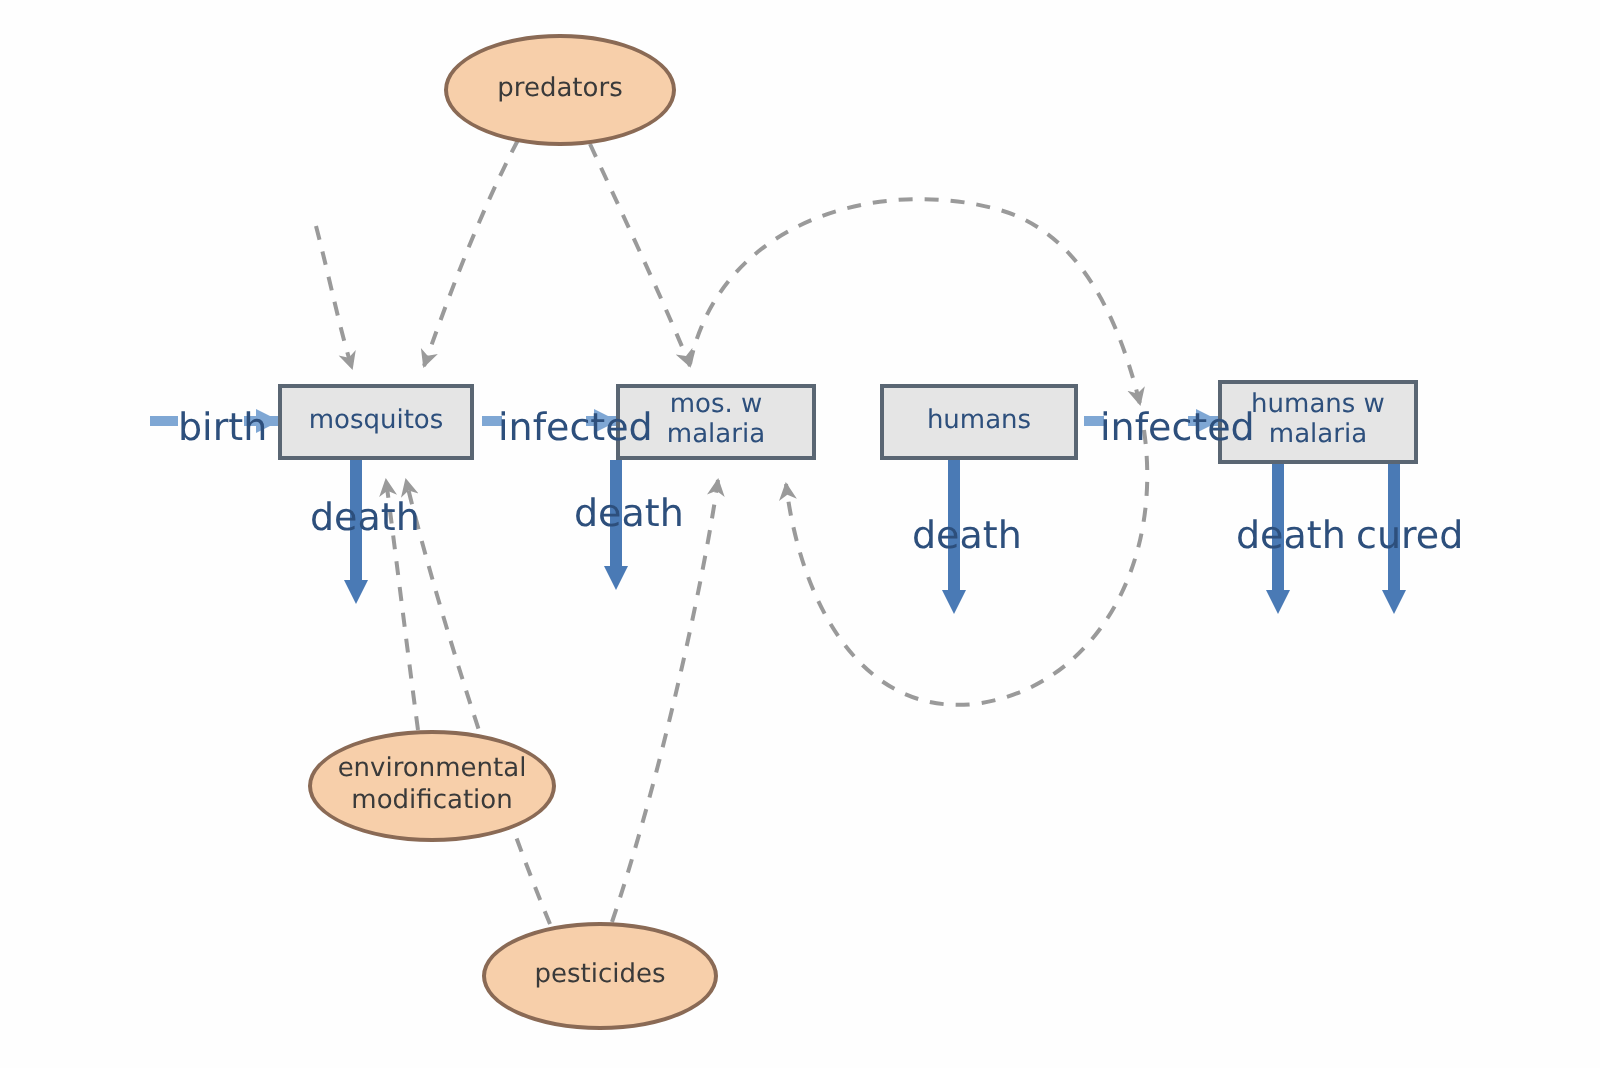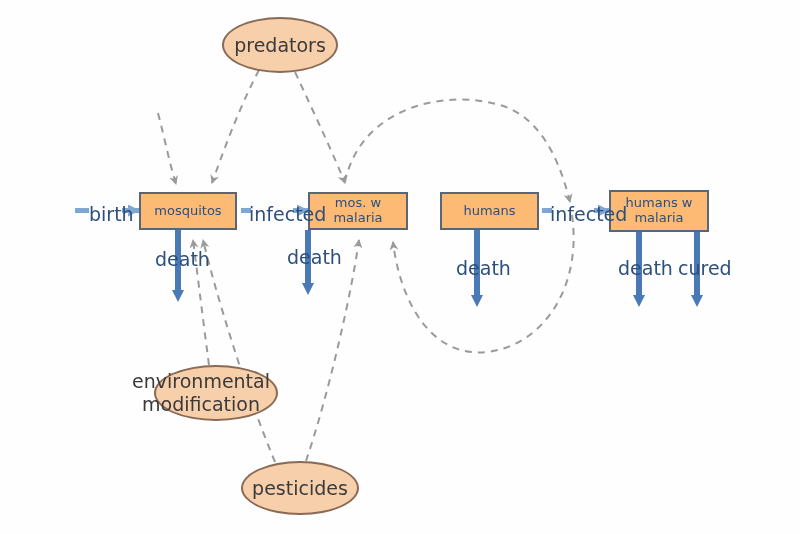--- a/index.html
+++ b/index.html
@@ -17,39 +17,39 @@
   }
   #edges {
     position: absolute;
     left: 0; top: 0;
     width: 800px;
     height: 534px;
   }
   .node-box {
     position: absolute;
     box-sizing: border-box;
-    background: #fdba74;
+    background: #e5e5e5;
     border: 2px solid #5a6673;
     color: #2d4f7c;
     font-size: 13px;
     display: flex;
     align-items: center;
     justify-content: center;
     text-align: center;
     line-height: 1.15;
     padding: 2px 4px;
   }
   .node-ellipse {
     position: absolute;
     box-sizing: border-box;
     background: #f7cfaa;
     border: 2px solid #8a6a55;
     border-radius: 50%;
     color: #3a3a3a;
-    font-size: 19px;
+    font-size: 13px;
     display: flex;
     align-items: center;
     justify-content: center;
     text-align: center;
     line-height: 1.2;
     padding: 2px 6px;
   }
   .flow-label {
     position: absolute;
     color: #2d4f7c;

